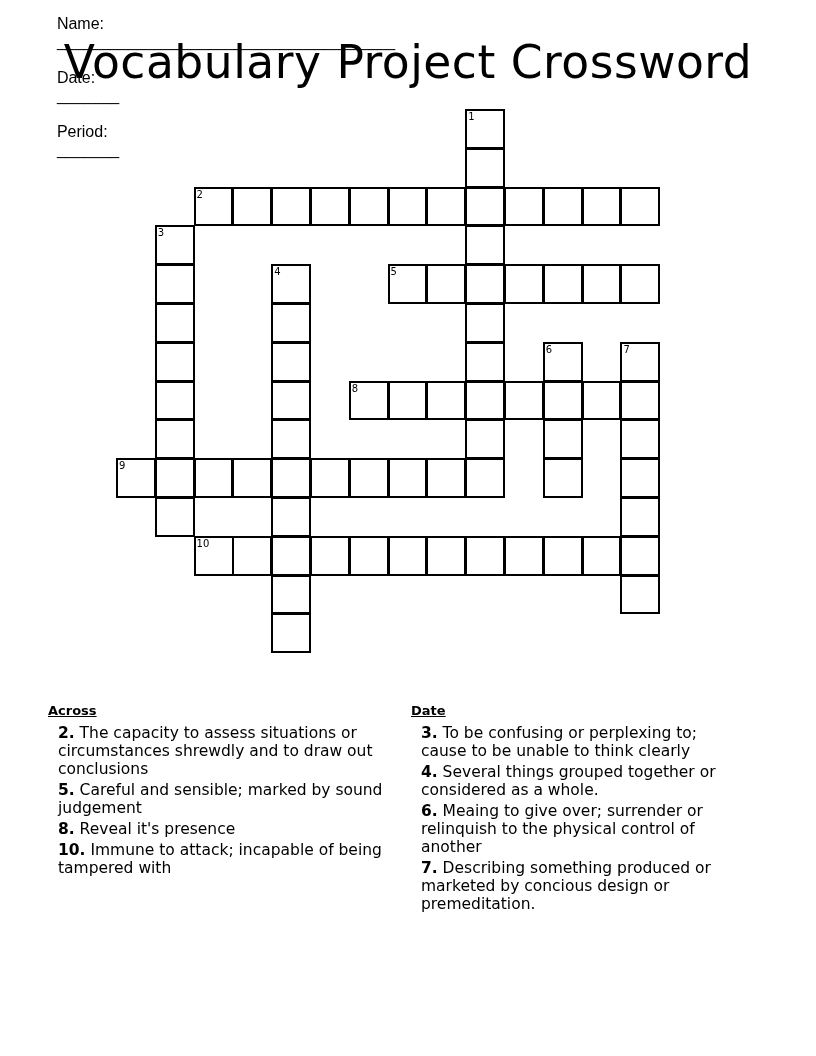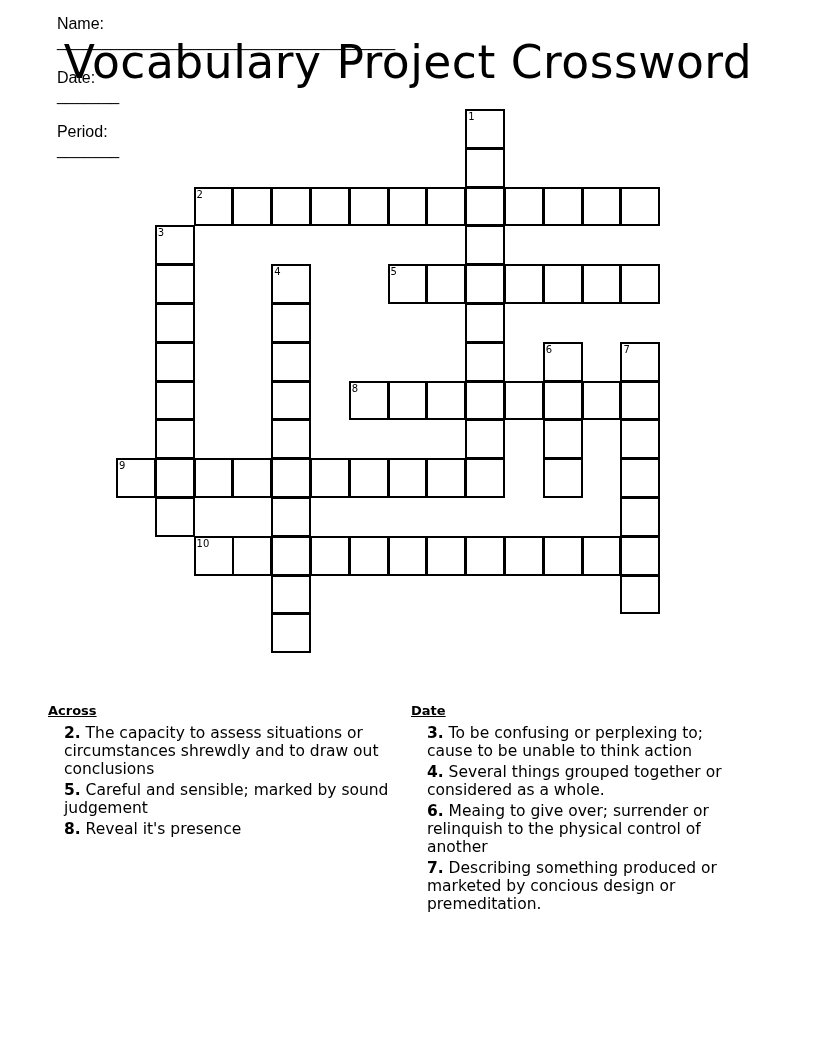--- a/index.html
+++ b/index.html
@@ -25,21 +25,21 @@
   }
   .clues {
     position: absolute; top: 702px; width: 355px;
     font-family: "DejaVu Sans", sans-serif; font-size: 15.5px; line-height: 18px;
   }
   .clues.across { left: 48px; }
   .clues.down { left: 411px; width: 330px; }
   .clues h3 {
     margin: 0 0 4px 0; font-size: 13px; font-weight: bold; text-decoration: underline;
   }
-  .clue { margin: 0 0 3px 16px; }
+  .clue { margin: 0 0 3px 10px; }
   .clue b { font-weight: bold; }
 </style>
 </head>
 <body>
 
 <div class="header-line">
   <span>Name:</span>
   <span>______________________________________</span>
   <span>   </span>
   <span>Date:</span>
@@ -151,24 +151,25 @@
     <div class="cell" style="left: 426.8px; top: 426.8px; width: 39.8px; height: 39.8px;"></div>
     <div class="cell" style="left: 465.6px; top: 426.8px; width: 39.8px; height: 39.8px;"></div>
   </div>
 
 <div class="clues across">
   <h3>Across</h3>
   <div id="across-list">
       <div class="clue"><b>2.</b><span> The capacity to assess situations or circumstances shrewdly and to draw out conclusions</span></div>
       <div class="clue"><b>5.</b><span> Careful and sensible; marked by sound judgement</span></div>
       <div class="clue"><b>8.</b><span> Reveal it's presence</span></div>
+      <div class="clue"><b>10.</b><span> Immune to attack; incapable of being tampered with</span></div>
     </div>
 </div>
 
 <div class="clues down">
   <h3>Date</h3>
   <div id="down-list">
-      <div class="clue"><b>3.</b><span> To be confusing or perplexing to; cause to be unable to think action</span></div>
+      <div class="clue"><b>3.</b><span> To be confusing or perplexing to; cause to be unable to think clearly</span></div>
       <div class="clue"><b>4.</b><span> Several things grouped together or considered as a whole.</span></div>
       <div class="clue"><b>6.</b><span> Meaing to give over; surrender or relinquish to the physical control of another</span></div>
       <div class="clue"><b>7.</b><span> Describing something produced or marketed by concious design or premeditation.</span></div>
     </div>
 </div>
 
 </body></html>

